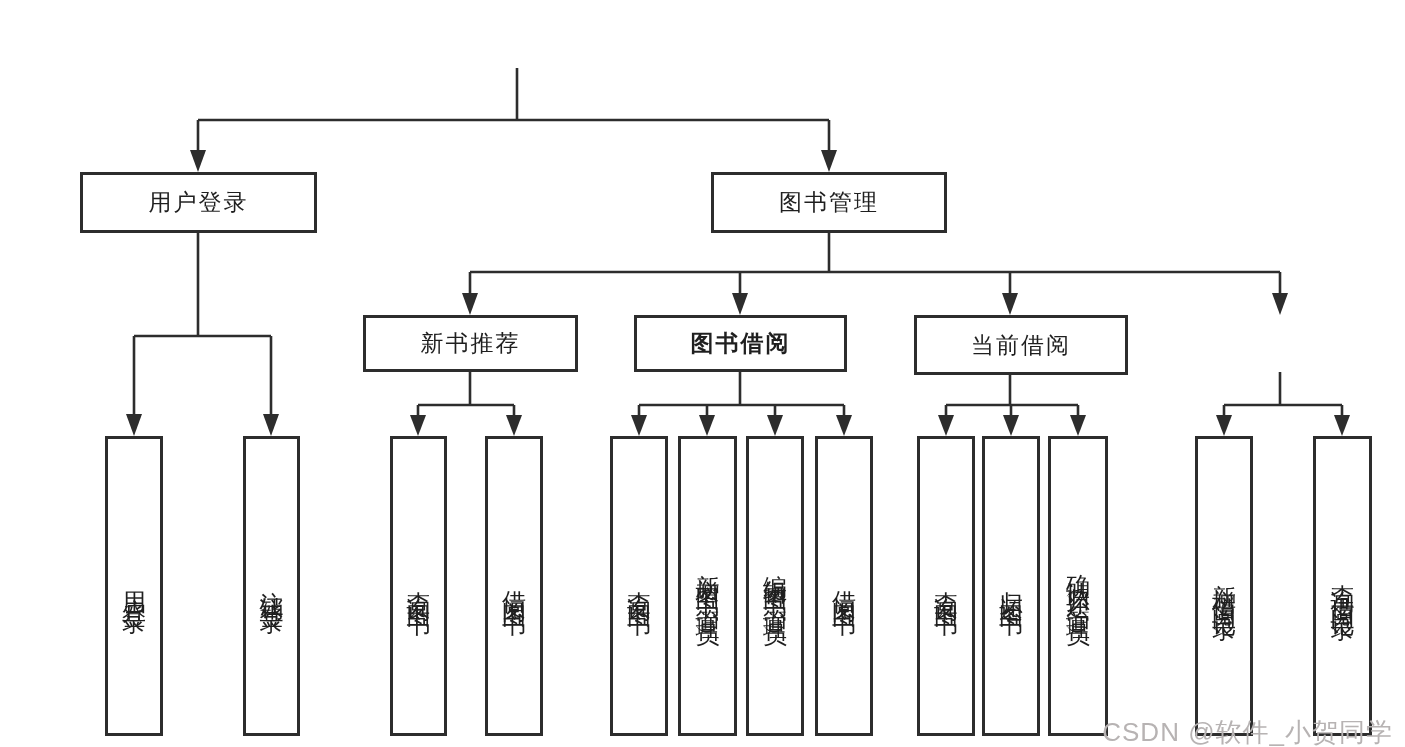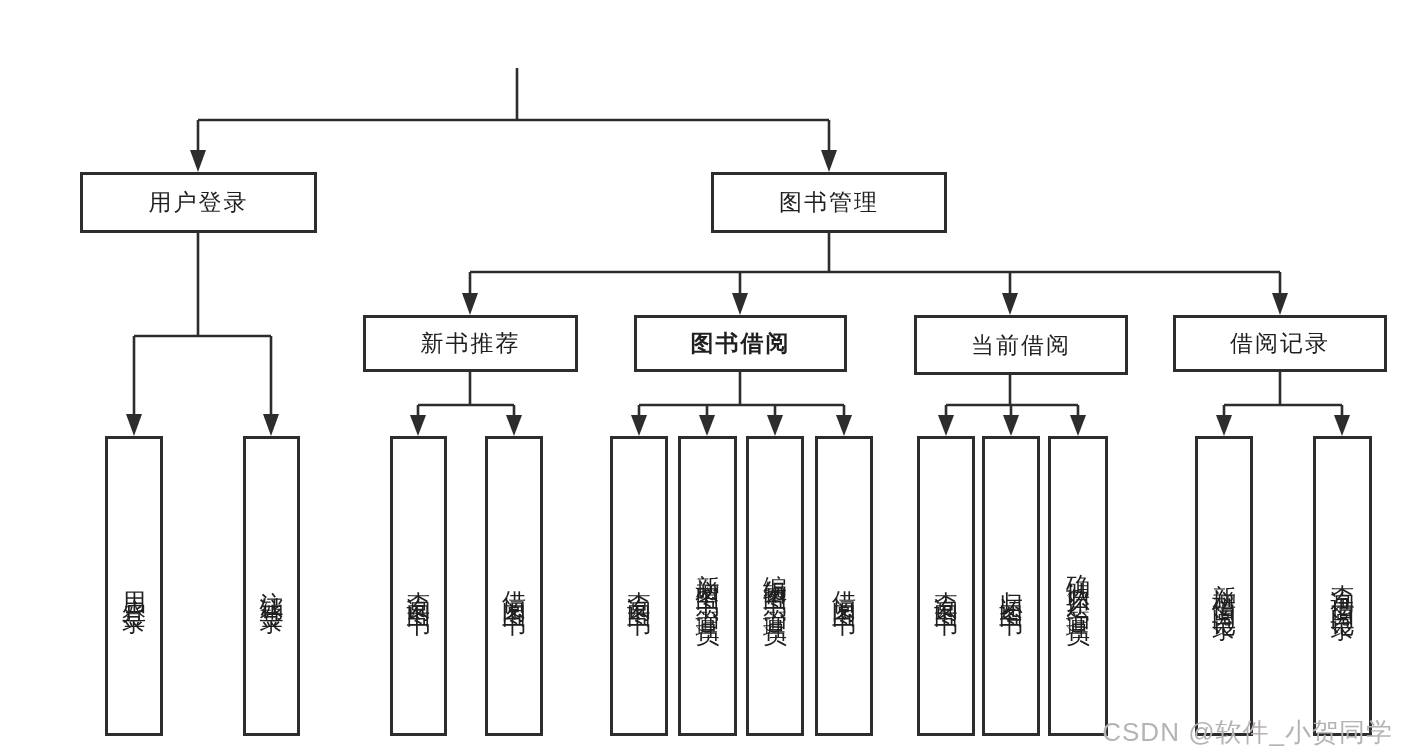--- a/index.html
+++ b/index.html
@@ -147,23 +147,20 @@
 
   <div class="node" style="left:363px; top:315px; width:215px; height:57px;">
     <span class="label">新书推荐</span>
   </div>
   <div class="node" style="left:634px; top:315px; width:213px; height:57px;font-weight:bold;">
     <span class="label">图书借阅</span>
   </div>
   <div class="node" style="left:903px; top:315px; width:214px; height:60px;margin-left:11px;">
     <span class="label">当前借阅</span>
   </div>
-  <div class="node" style="left:1173px; top:315px; width:214px; height:57px;">
-    <span class="label">借阅记录</span>
-  </div>
 
   <div class="node leaf" style="left:105px; top:436px; width:58px; height:300px;">
     <span class="label">用户登录</span>
   </div>
   <div class="node leaf" style="left:243px; top:436px; width:57px; height:300px;">
     <span class="label">注销登录</span>
   </div>
 
   <div class="node leaf" style="left:390px; top:436px; width:57px; height:300px;">
     <span class="label">查询图书</span>

